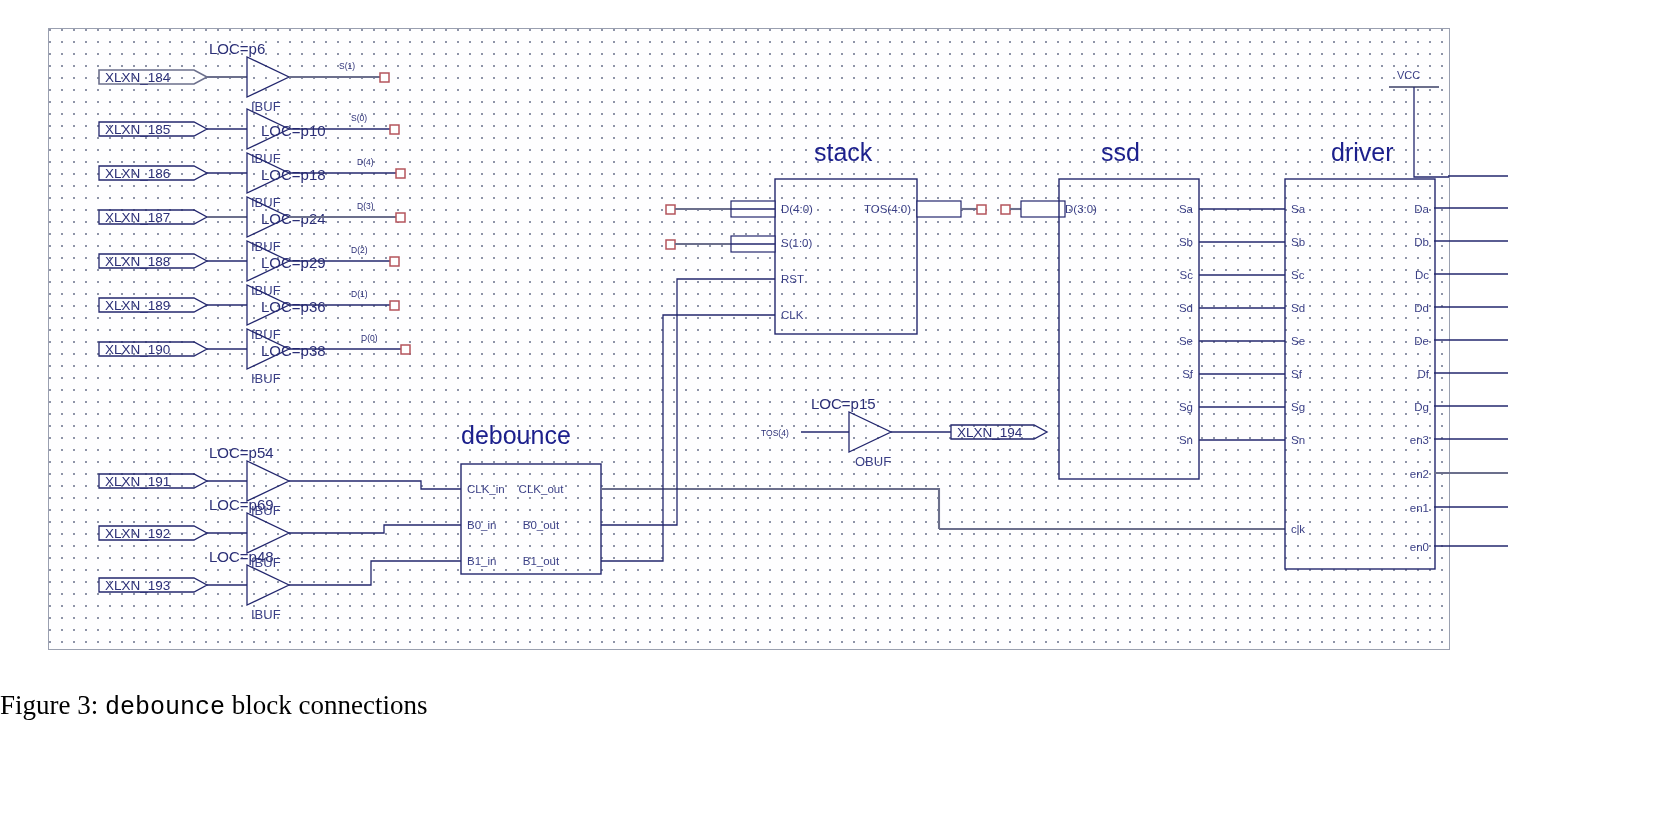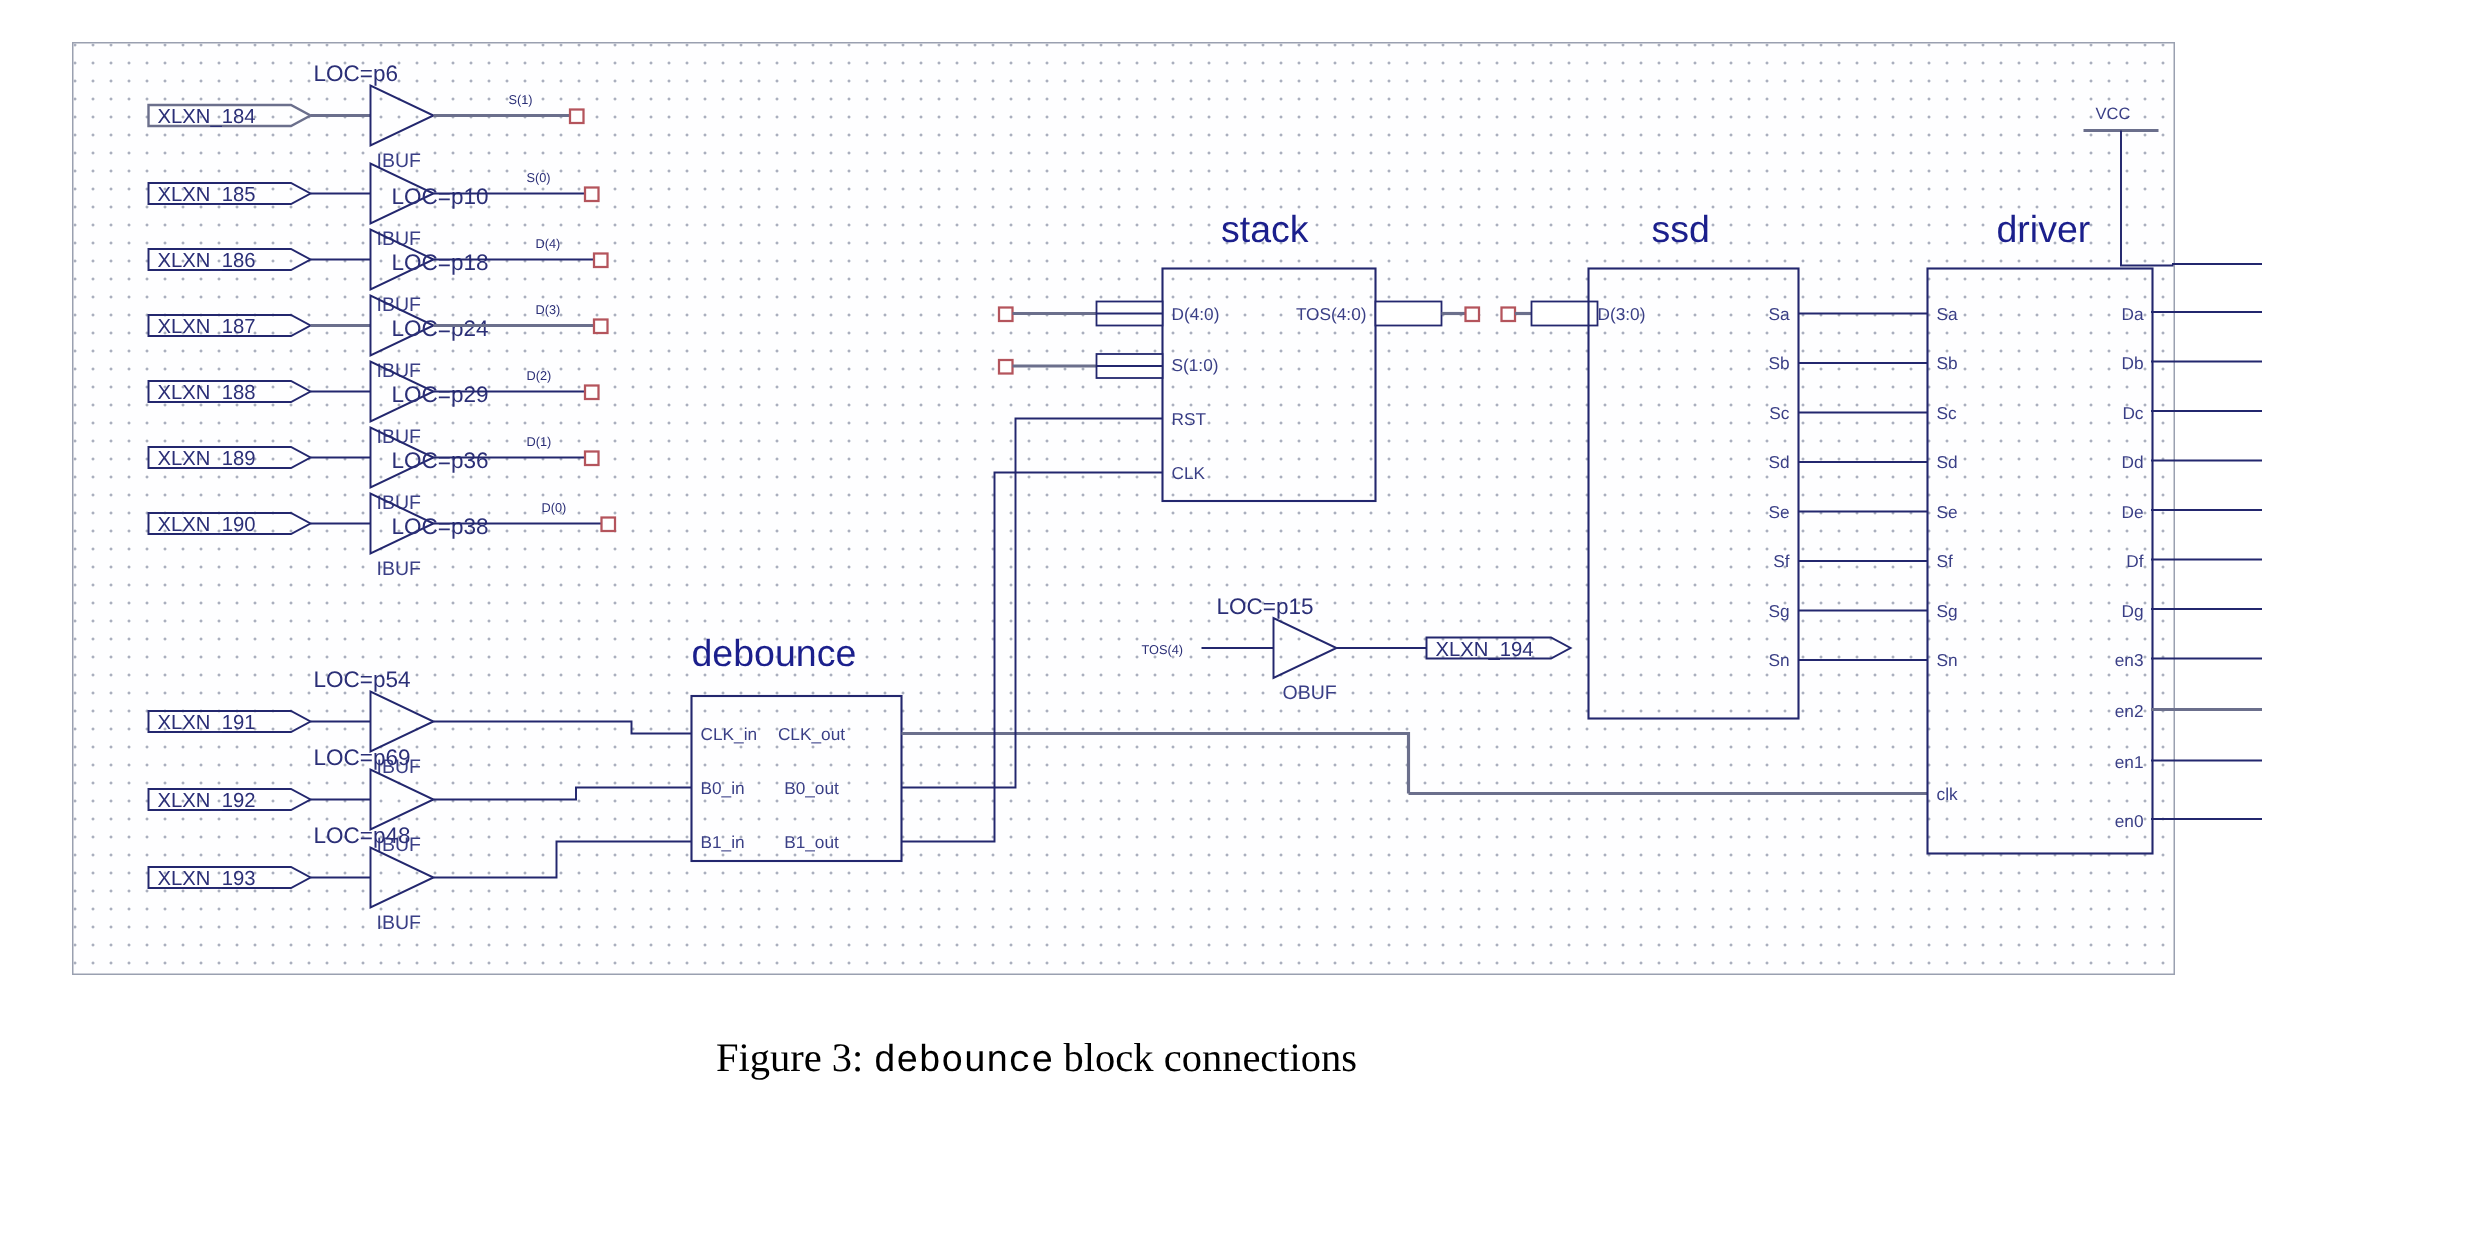--- a/index.html
+++ b/index.html
@@ -33,22 +33,21 @@
 
   .wire{stroke:#23276e;stroke-width:1.3;fill:none;}
   .wire-thick{stroke:#6b6f8c;stroke-width:2.1;fill:none;}
   .sym{stroke:#23276e;stroke-width:1.3;fill:none;}
   .sym-gray{stroke:#6b6f8c;stroke-width:1.6;fill:none;}
   .blkbox{stroke:#23276e;stroke-width:1.4;fill:none;}
   .pinbox{stroke:#b4545c;stroke-width:1.5;fill:#ffffff;}
   .ripper{stroke:#23276e;stroke-width:1.2;fill:#ffffff;}
 
   #caption{
-    position:absolute;left:12px;top:690px;width:1358px;
-    text-align:center;
+    position:absolute;left:0;top:690px;width:1358px;
     font-family:"Liberation Serif", serif;
     font-size:27px;color:#000000;
   }
   #caption .mono{font-family:"Liberation Mono", monospace;font-size:25px;}
 </style>
 </head>
 <body>
 
 <div id="canvas-wrap">
   <svg class="schem" viewBox="0 0 1400 620" preserveAspectRatio="none">

